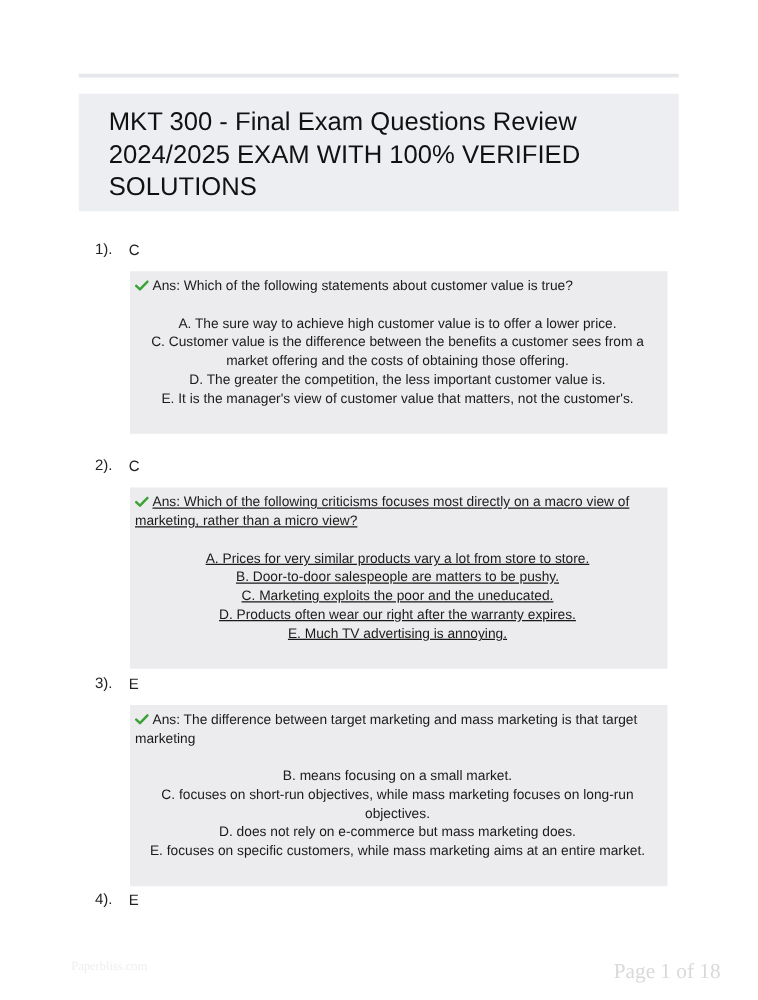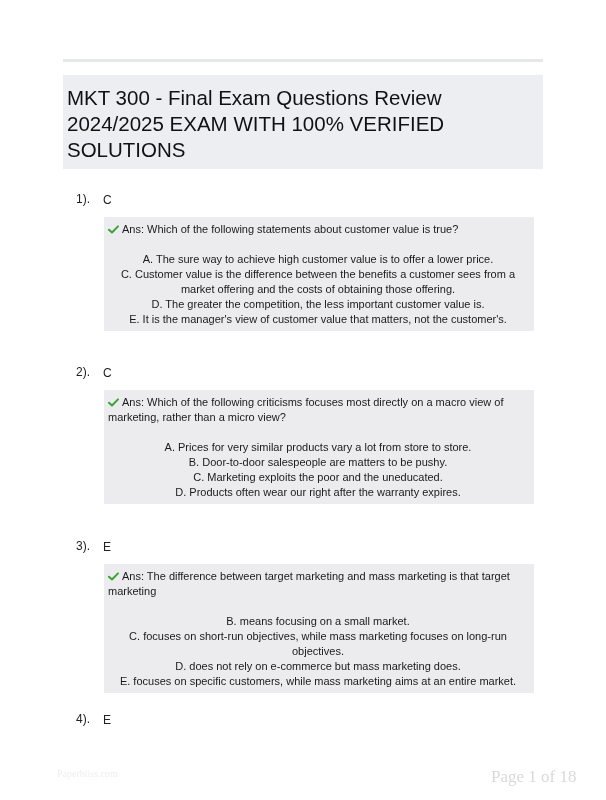--- a/index.html
+++ b/index.html
@@ -24,21 +24,21 @@
       background: #e6e7ea;
     }
     .title-box {
       position: absolute;
       left: 63px;
       top: 75px;
       width: 480px;
       height: 94px;
       background: #eceef2;
       box-sizing: border-box;
-      padding: 10px 8px 0 4px;
+      padding: 10px 8px 0 24px;
     }
     .title-text {
       font-size: 20.5px;
       line-height: 26px;
       color: #111;
       margin: 0;
       font-weight: normal;
       white-space: pre-line;
     }
     .question {
@@ -59,21 +59,21 @@
       top: 1px;
       font-size: 12px;
       color: #222;
     }
     .ans-box {
       position: absolute;
       left: 104px;
       width: 430px;
       background: #ececee;
       box-sizing: border-box;
-      padding: 5px 6px 4px 4px;
+      padding: 5px 6px 20px 4px;
       font-size: 11px;
       line-height: 15px;
       color: #1a1a1a;
     }
     .ans-stem {
       margin: 0 0 15px 0;
     }
     .check-icon {
       display: inline-block;
       width: 11px;
@@ -125,30 +125,31 @@
     <p class="option">A. The sure way to achieve high customer value is to offer a lower price.</p>
     <p class="option">C. Customer value is the difference between the benefits a customer sees from a market offering and the costs of obtaining those offering.</p>
     <p class="option">D. The greater the competition, the less important customer value is.</p>
     <p class="option">E. It is the manager's view of customer value that matters, not the customer's.</p>
   </div>
 </div>
 
 <div class="question" style="top:365px;">
   <span class="q-num">2).</span>
   <span class="q-answer">C</span>
-  <div class="ans-box" style="top:25px;">
+  <div class="ans-box" style="top:25px;text-decoration:underline;">
     <p class="ans-stem">
       <svg class="check-icon" viewBox="0 0 12 10">
           <path d="M1 5.2 L4.3 8.3 L11 1.5" fill="none" stroke="#3aa335" stroke-width="2.2" stroke-linecap="round" stroke-linejoin="round"></path>
         </svg><span>Ans: Which of the following criticisms focuses most directly on a macro view of marketing, rather than a micro view?</span>
     </p>
     <p class="option">A. Prices for very similar products vary a lot from store to store.</p>
     <p class="option">B. Door-to-door salespeople are matters to be pushy.</p>
     <p class="option">C. Marketing exploits the poor and the uneducated.</p>
     <p class="option">D. Products often wear our right after the warranty expires.</p>
+    <p class="option">E. Much TV advertising is annoying.</p>
   </div>
 </div>
 
 <div class="question" style="top:539px;">
   <span class="q-num">3).</span>
   <span class="q-answer">E</span>
   <div class="ans-box" style="top:25px;">
     <p class="ans-stem">
       <svg class="check-icon" viewBox="0 0 12 10">
           <path d="M1 5.2 L4.3 8.3 L11 1.5" fill="none" stroke="#3aa335" stroke-width="2.2" stroke-linecap="round" stroke-linejoin="round"></path>

